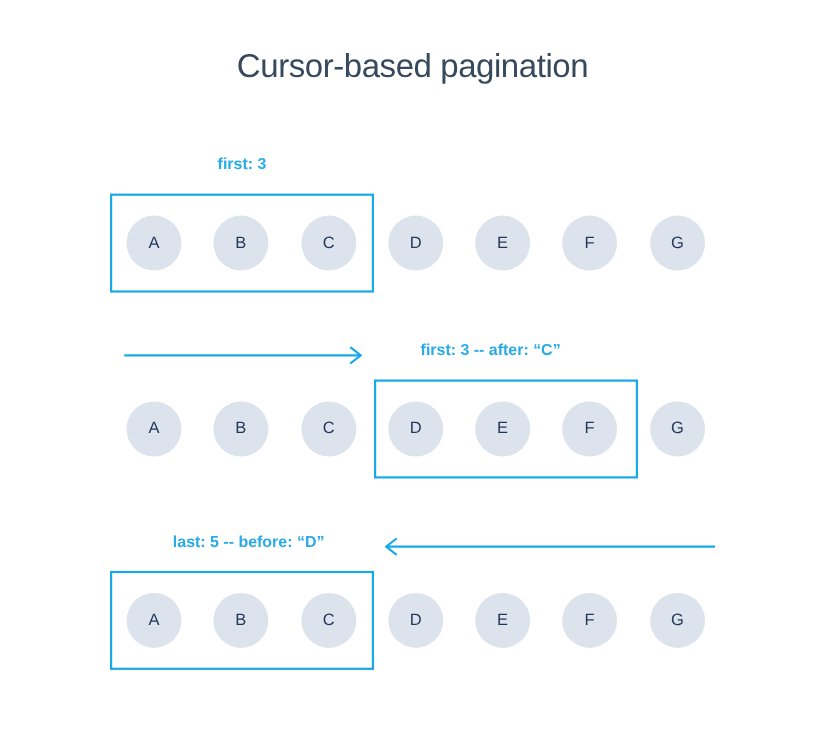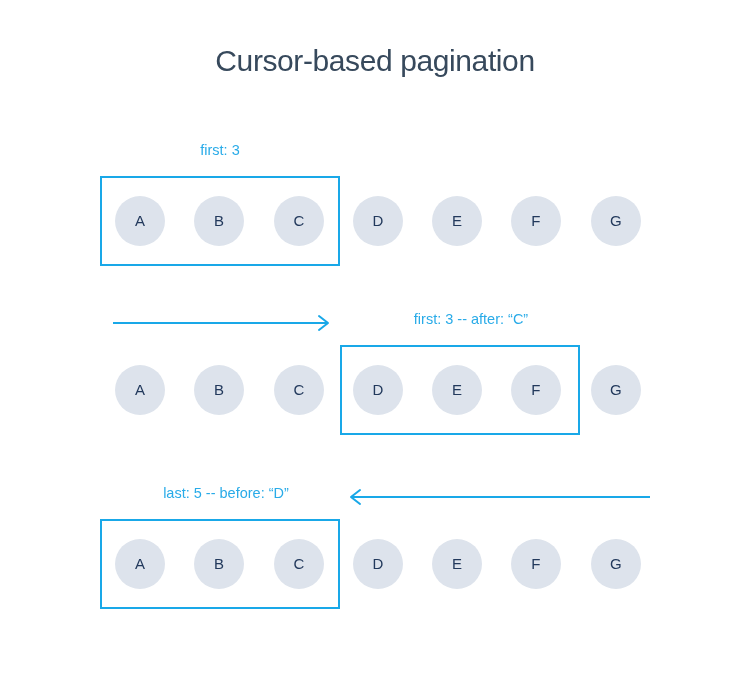--- a/index.html
+++ b/index.html
@@ -47,23 +47,24 @@
 
   
   .row-label {
     position: absolute;
     top: 0;
     font-size: 14.5px;
     color: #29abe8;
     white-space: nowrap;
     line-height: 20px;
     transform: translateX(-50%);
+    font-weight: bold;
   }
   .row-1 .row-label { left: 220px; }
-  .row-2 .row-label { left: 471px; }
+  .row-2 .row-label { left: 446px; }
   .row-3 .row-label { left: 226px; }
 
   
   .arrow {
     position: absolute;
     top: 4px;
     height: 20px;
     overflow: visible;
   }
   .arrow-right { left: 113px; width: 220px; }

